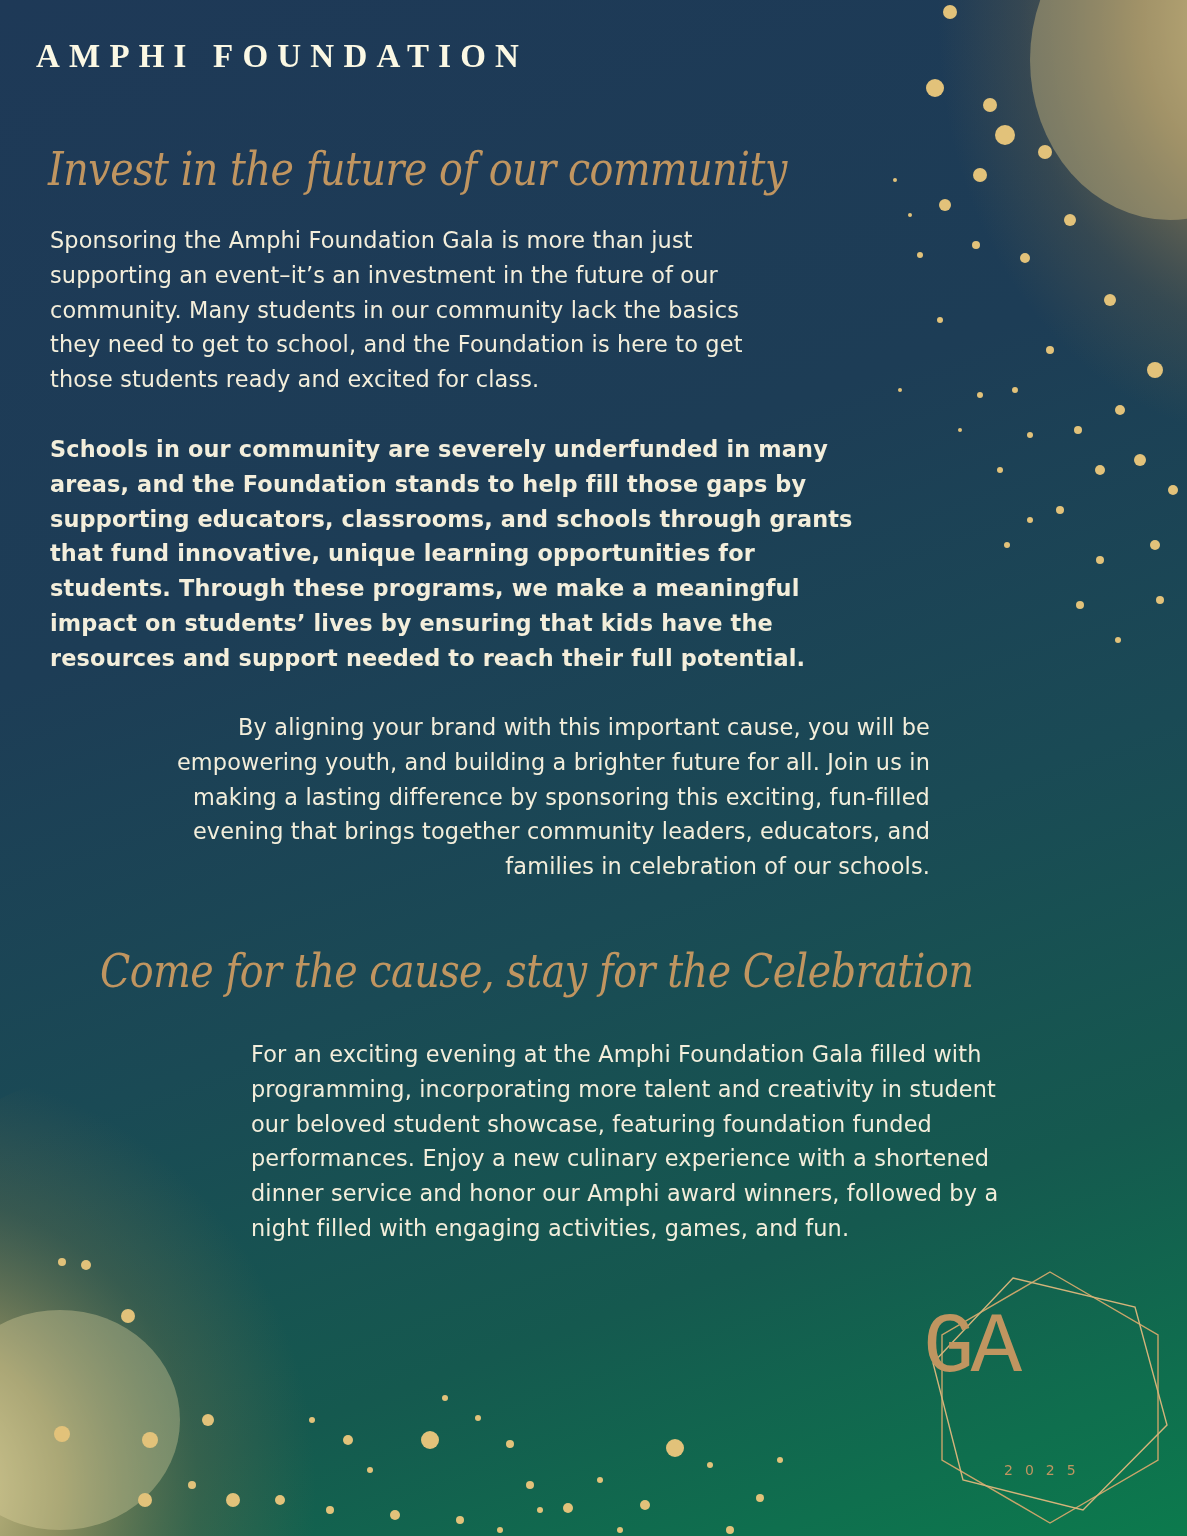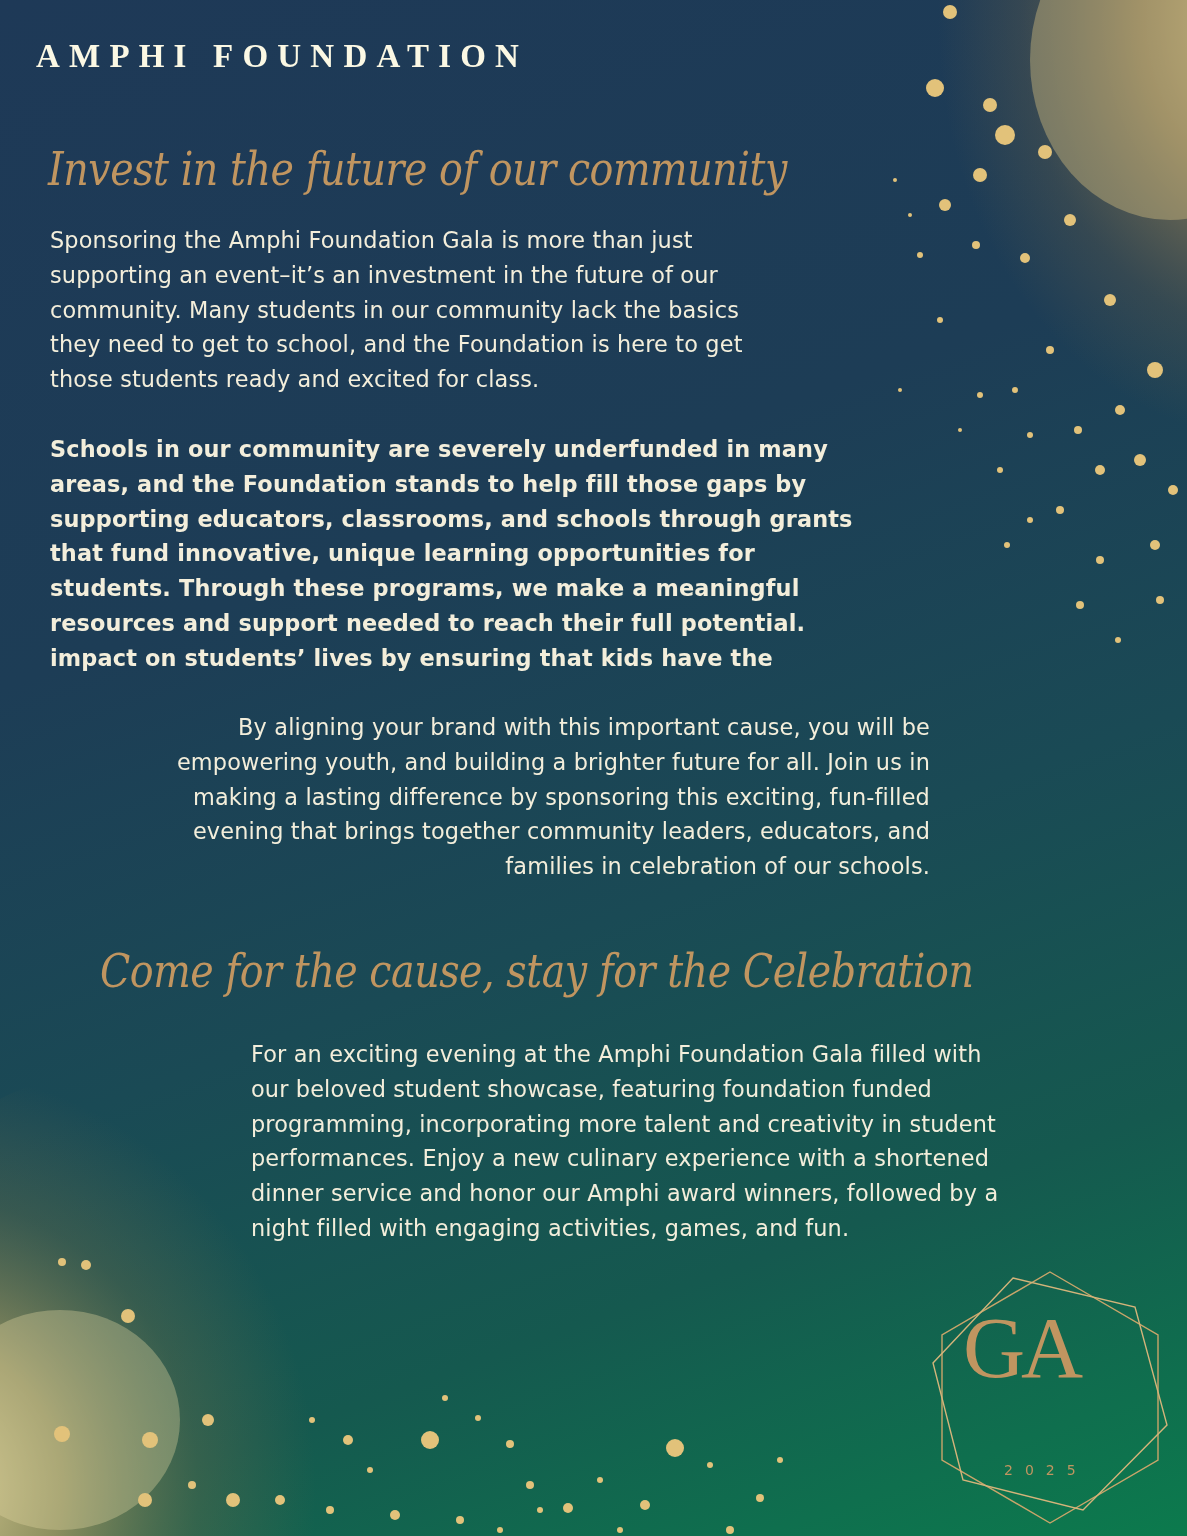--- a/index.html
+++ b/index.html
@@ -27,22 +27,22 @@
     position: absolute; font-size: 22.4px; line-height: 34.8px;
     color: #f3eedb; letter-spacing: 0.15px; margin: 0;
   }
   .p1 { left: 50px; top: 223px; width: 870px; }
   .p2 { left: 50px; top: 432px; width: 890px; font-weight: bold; }
   .p3 { left: 50px; top: 710px; width: 880px; text-align: right; }
   .p4 { left: 251px; top: 1037px; width: 880px; }
   .line { display: block; white-space: nowrap; }
   .gala-logo { position: absolute; left: 925px; top: 1265px; width: 250px; height: 260px; }
   .gala-letters {
-    position: absolute; left: 963px; top: 1310px; width: 150px;
-    font-family: Liberation Serif, serif; color: #c09560; font-size: 86px; line-height: 76px;
+    position: absolute; left: 923px; top: 1310px; width: 150px;
+    font-family: Liberation Mono, monospace; color: #c09560; font-size: 86px; line-height: 76px;
     letter-spacing: -4px; text-align: left;
   }
   .gala-letters span { display: block; }
   .gala-year {
     position: absolute; left: 1004px; top: 1462px; font-size: 14px; letter-spacing: 12px;
     color: #c09560; font-family: "DejaVu Sans", sans-serif;
   }
 </style>
 </head>
 <body>
@@ -161,38 +161,38 @@
   <span class="line">they need to get to school, and the Foundation is here to get</span>
   <span class="line">those students ready and excited for class.</span>
 </p>
 
 <p class="para p2">
   <span class="line">Schools in our community are severely underfunded in many</span>
   <span class="line">areas, and the Foundation stands to help fill those gaps by</span>
   <span class="line">supporting educators, classrooms, and schools through grants</span>
   <span class="line">that fund innovative, unique learning opportunities for</span>
   <span class="line">students. Through these programs, we make a meaningful</span>
+  <span class="line">impact on students’ lives by ensuring that kids have the</span>
   <span class="line">resources and support needed to reach their full potential.</span>
-  <span class="line">impact on students’ lives by ensuring that kids have the</span>
 </p>
 
 <p class="para p3">
   <span class="line">By aligning your brand with this important cause, you will be</span>
   <span class="line">empowering youth, and building a brighter future for all. Join us in</span>
   <span class="line">making a lasting difference by sponsoring this exciting, fun-filled</span>
   <span class="line">evening that brings together community leaders, educators, and</span>
   <span class="line">families in celebration of our schools.</span>
 </p>
 
 <div class="script h2">Come for the cause, stay for the Celebration</div>
 
 <p class="para p4">
   <span class="line">For an exciting evening at the Amphi Foundation Gala filled with</span>
+  <span class="line">programming, incorporating more talent and creativity in student</span>
   <span class="line">our beloved student showcase, featuring foundation funded</span>
-  <span class="line">programming, incorporating more talent and creativity in student</span>
   <span class="line">performances. Enjoy a new culinary experience with a shortened</span>
   <span class="line">dinner service and honor our Amphi award winners, followed by a</span>
   <span class="line">night filled with engaging activities, games, and fun.</span>
 </p>
 
 <div class="gala-logo">
   <svg viewBox="0 0 250 260" width="250" height="260">
     <polygon points="125,7 233,70 233,195 125,258 17,195 17,70" fill="none" stroke="#c9a56a" stroke-width="1.4" transform="rotate(0 125 132)"></polygon>
     <polygon points="88,13 210,42 242,160 158,245 38,215 8,98" fill="none" stroke="#d4b47a" stroke-width="1.4"></polygon>
   </svg>

